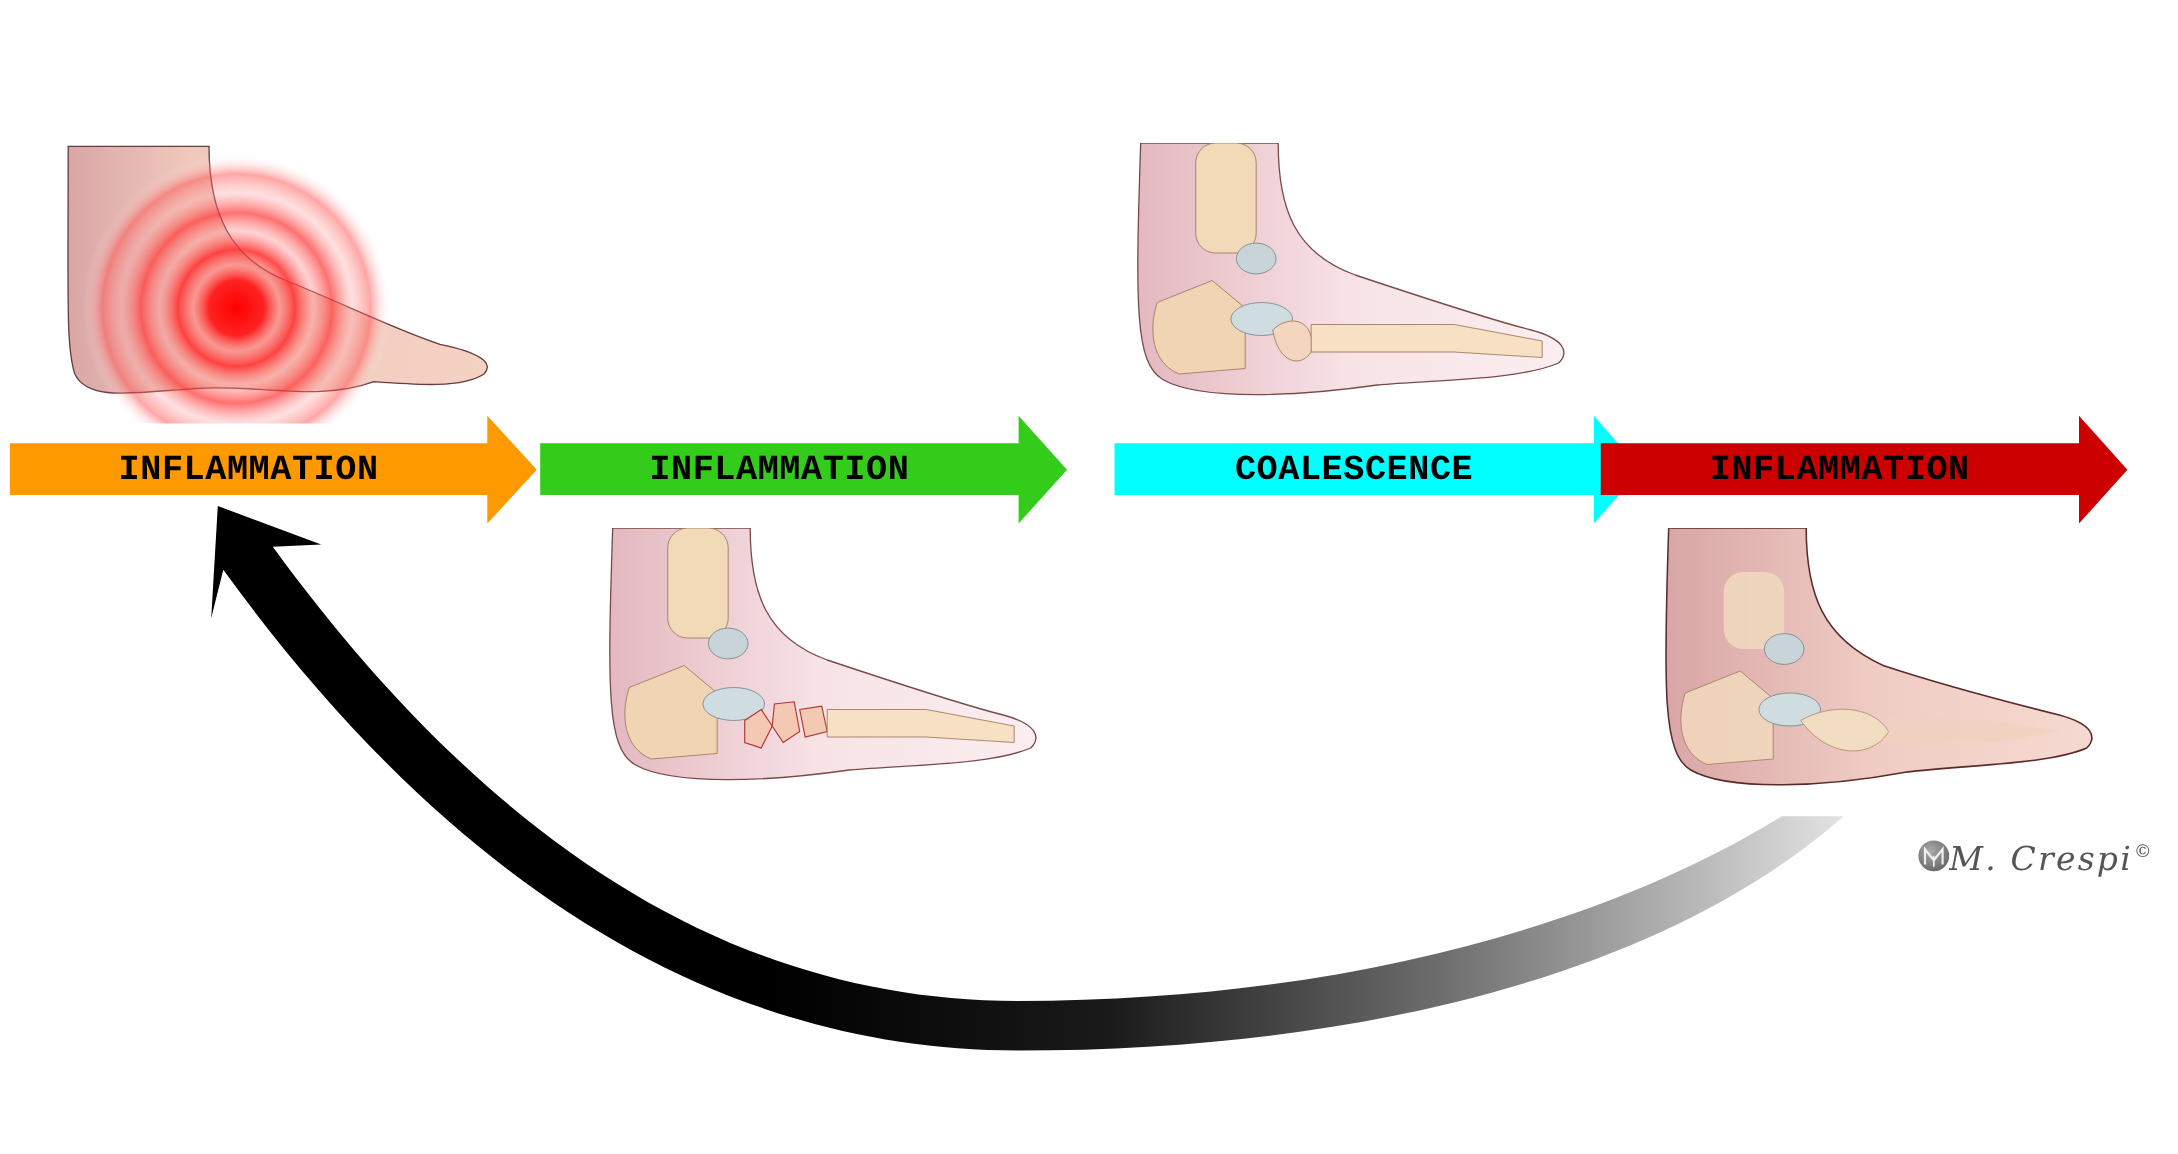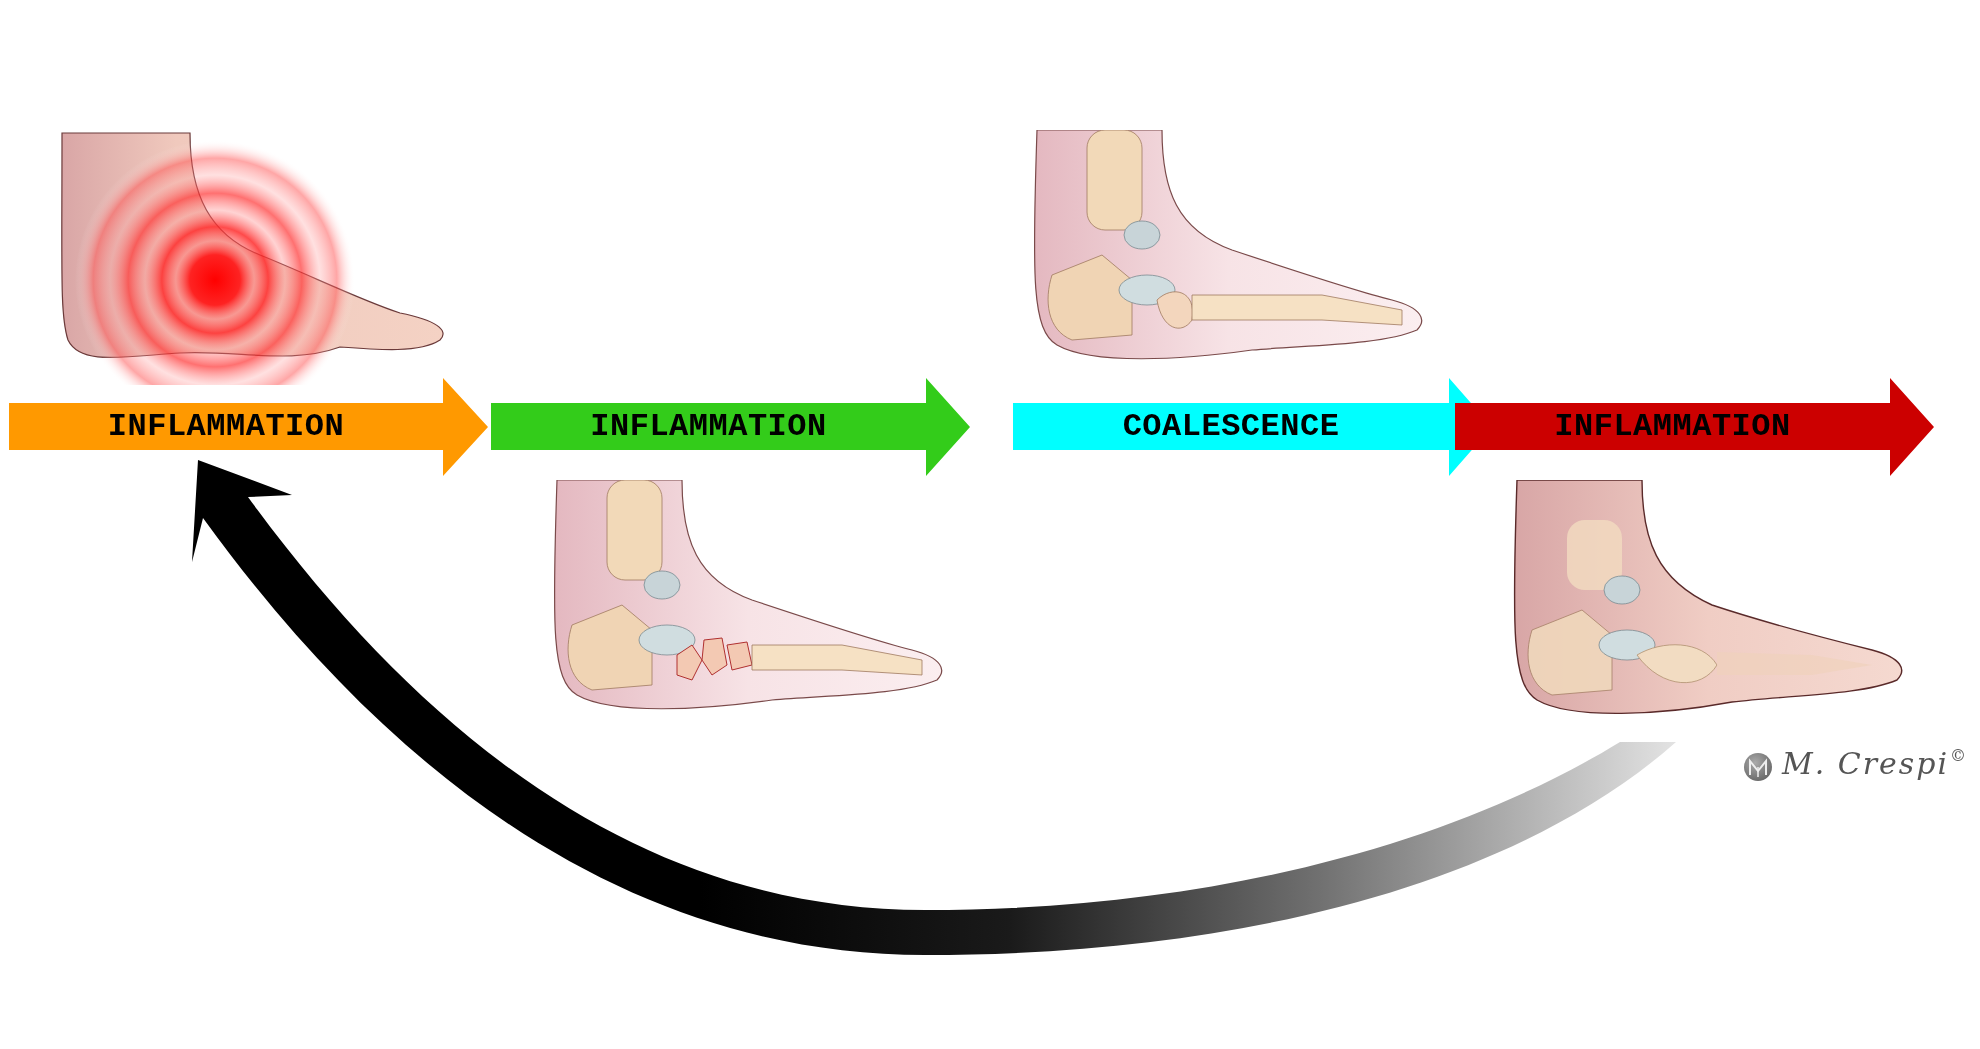--- a/index.html
+++ b/index.html
@@ -8,22 +8,22 @@
   .stage-arrow { position: absolute; height: 98px; top: 378px; }
   .stage-arrow svg { position: absolute; left: 0; top: 0; }
   .stage-label {
     position: absolute; top: 0; height: 98px; line-height: 98px;
     font-family: Liberation Mono, monospace; font-weight: bold;
     font-size: 32px; color: #000; text-align: center; letter-spacing: 0.5px;
     white-space: nowrap;
   }
   .foot { position: absolute; }
   .watermark {
-    position: absolute; left: 1744px; top: 741px; height: 40px;
-    display: flex; align-items: flex-end; gap: 10px; color: #555;
+    position: absolute; left: 1744px; top: 764px; height: 40px;
+    display: flex; align-items: flex-start; color: #555;
   }
   .watermark .mono {
     width: 28px; height: 28px; border-radius: 50%;
     background: radial-gradient(circle at 40% 35%, #aaa, #555);
     position: relative; overflow: hidden;
   }
   .watermark .author {
     font-family: "DejaVu Serif", serif; font-style: italic; font-size: 30px;
     color: #555; letter-spacing: 2px;
   }

